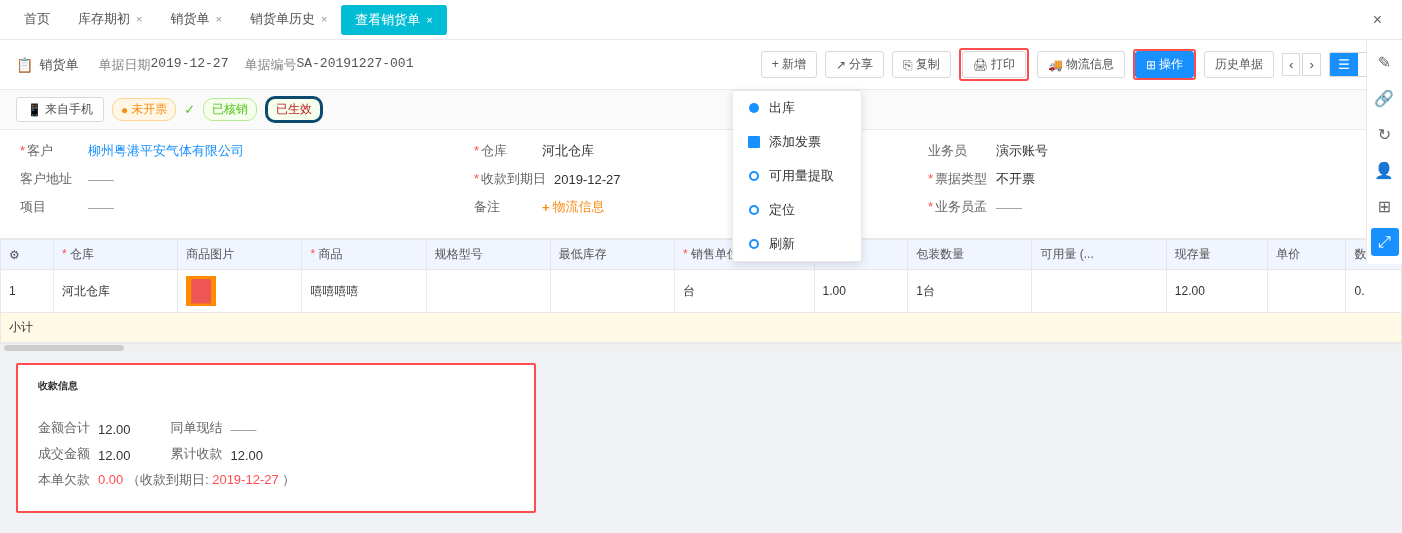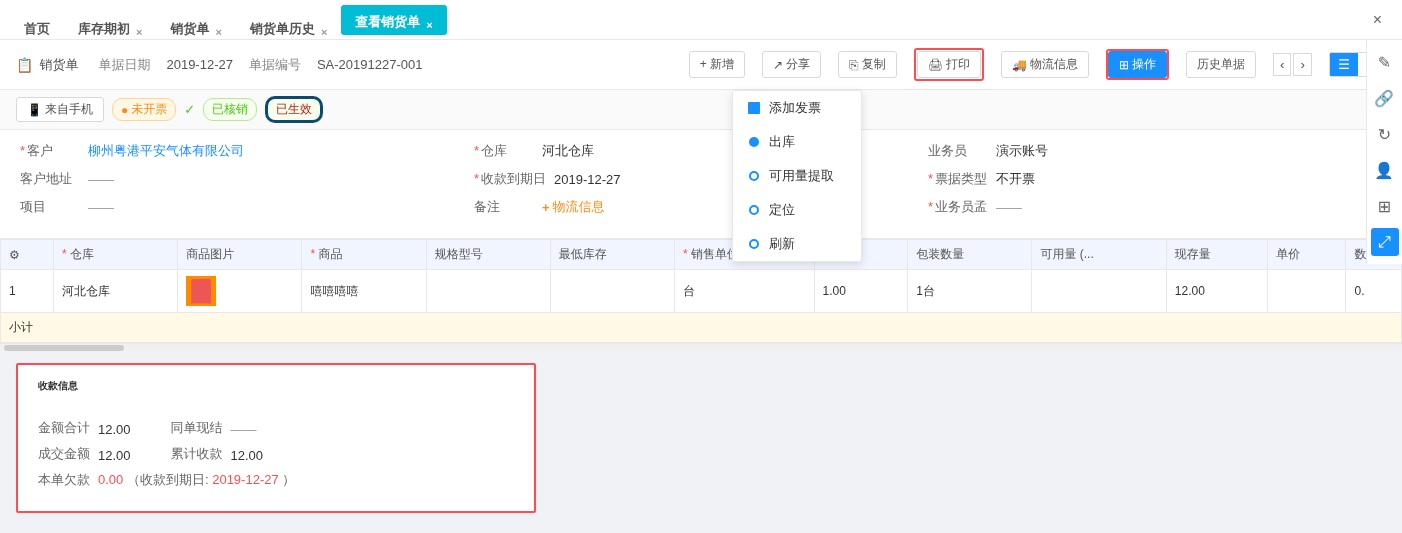--- a/index.html
+++ b/index.html
@@ -5,44 +5,44 @@
     * { box-sizing: border-box; margin: 0; padding: 0; }
     body { font-family: 'Microsoft YaHei', Arial, sans-serif; font-size: 13px; background: #f0f2f5; color: #333; }
 
     
     .tab-bar {
       display: flex; align-items: center; background: #fff;
       border-bottom: 1px solid #e8e8e8; padding: 0 10px;
       height: 40px; position: relative;
     }
     .tab-item {
-      display: flex; align-items: flex-end; padding: 0 14px; height: 40px;
+      display: flex; align-items: center; padding: 0 14px; height: 40px;
       cursor: pointer; font-size: 13px; color: #555; border-bottom: 2px solid transparent;
-      white-space: nowrap; gap: 4px; font-weight: bold;
+      white-space: nowrap; gap: 4px;
     }
     .tab-item .tab-close {
       font-size: 11px; color: #999; margin-left: 2px; cursor: pointer;
     }
     .tab-item.highlight { background: #00bcd4; color: #fff; border-radius: 3px; padding: 4px 14px; height: 30px; align-self: center; border-bottom: none; }
     .tab-item.highlight .tab-close { color: #fff; }
     .tab-bar-close { margin-left: auto; font-size: 16px; color: #666; cursor: pointer; padding: 0 10px; }
 
     
     .doc-header {
       background: #fff; border-bottom: 1px solid #e8e8e8;
       padding: 8px 16px; display: flex; align-items: center; gap: 20px;
     }
     .doc-title { display: flex; align-items: center; gap: 6px; font-weight: 500; color: #555; }
     .doc-meta { display: flex; align-items: center; gap: 16px; font-size: 13px; color: #555; }
-    .doc-meta span { display: flex; align-items: center; gap: 16px; }
+    .doc-meta span { display: flex; align-items: flex-start; gap: 0; font-family: Liberation Mono, monospace; }
     .doc-meta label { color: #888; }
 
     
     .toolbar {
-      margin-left: auto; display: flex; align-items: center; gap: 17px;
+      margin-left: auto; display: flex; align-items: center; gap: 8px;
     }
     .toolbar-btn {
       display: flex; align-items: center; gap: 3px; padding: 4px 10px;
       border: 1px solid #d9d9d9; border-radius: 3px; background: #fff;
       cursor: pointer; font-size: 12px; color: #555; white-space: nowrap;
     }
     .toolbar-btn.active-op { background: #1890ff; color: #fff; border-color: #1890ff; }
     .toolbar-nav { display: flex; align-items: center; gap: 2px; }
     .toolbar-nav button { border: 1px solid #d9d9d9; background: #fff; padding: 3px 6px; cursor: pointer; color: #555; }
     .view-toggle { display: flex; border: 1px solid #d9d9d9; border-radius: 2px; overflow: hidden; }
@@ -372,29 +372,29 @@
           <span style="color:#ff4d4f;">2019-12-27</span>
           <span style="color:#666;">）</span>
         </span>
       </div>
     </div>
   </div>
 
   <div class="dropdown-menu">
     <div class="dropdown-item">
       <span class="dropdown-icon">
-        <span class="icon-square"></span>
-      </span>
-      <span>添加发票</span>
+        <span class="icon-circle"></span>
+      </span>
+      <span>出库</span>
     </div>
     <div class="dropdown-item">
       <span class="dropdown-icon">
-        <span class="icon-circle"></span>
-      </span>
-      <span>出库</span>
+        <span class="icon-square"></span>
+      </span>
+      <span>添加发票</span>
     </div>
     <div class="dropdown-item">
       <span class="dropdown-icon">
         <span class="icon-circle-outline"></span>
       </span>
       <span>可用量提取</span>
     </div>
     <div class="dropdown-item">
       <span class="dropdown-icon">
         <span class="icon-circle-outline"></span>

